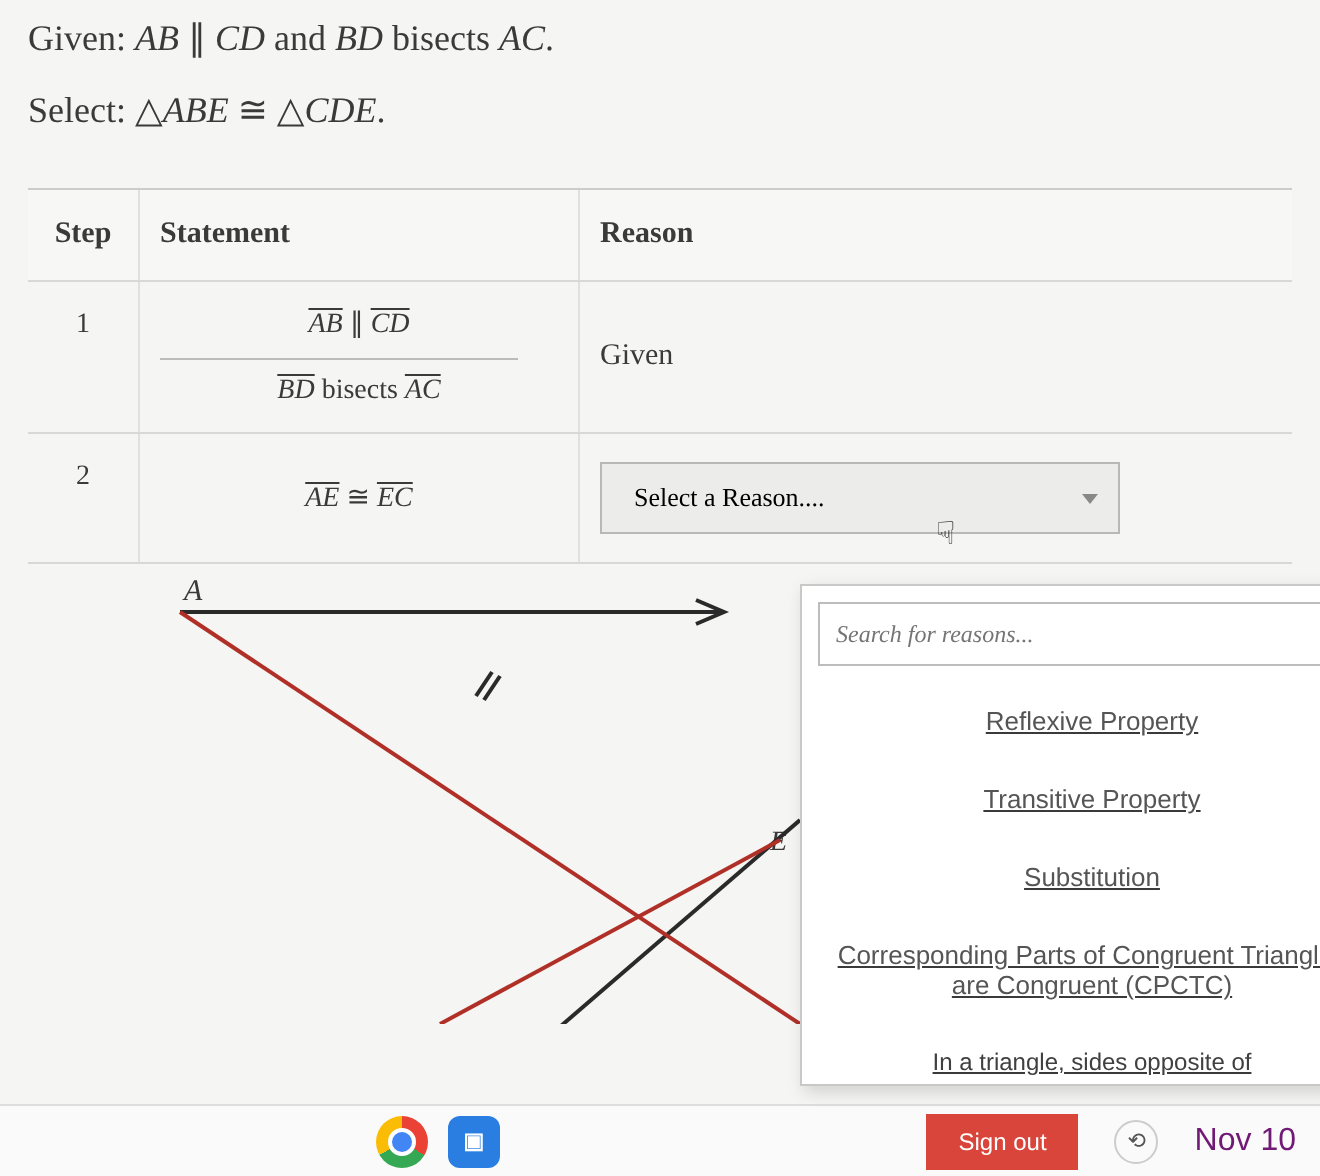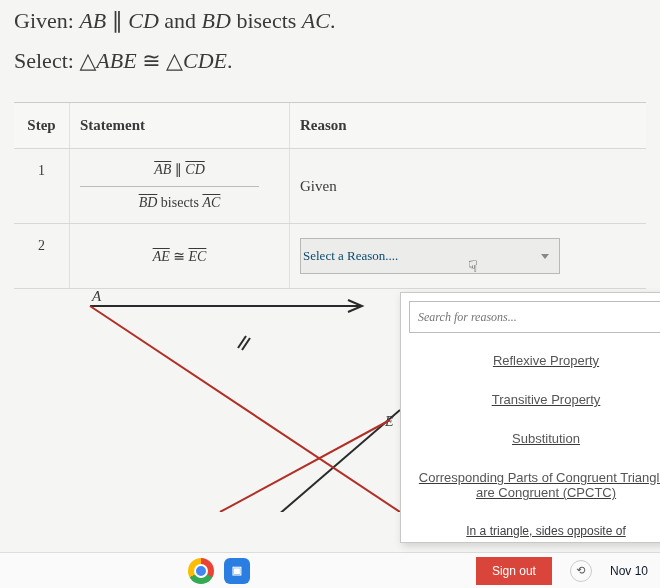--- a/index.html
+++ b/index.html
@@ -6,38 +6,38 @@
 body {
   font-family: Georgia, 'Times New Roman', serif;
   background: #f5f5f3;
   width: 660px;
   height: 588px;
   overflow: hidden;
   position: relative;
   color: #3a3a3a;
 }
 .content { padding: 8px 14px 0 14px; }
-.given, .prove { font-size: 22px; margin-bottom: 14px; }
+.given, .prove { font-size: 18px; margin-bottom: 14px; }
 .mi { font-style: italic; }
 .overline { text-decoration: overline; text-decoration-thickness: 1px; }
 .table-wrap { margin-top: 28px; border-top: 1px solid #ccc; }
 .row { display: flex; border-bottom: 1px solid #d8d8d6; align-items: stretch; }
 .row.header { font-weight: bold; background: #f7f7f5; }
 .col-step { width: 56px; padding: 14px 8px; text-align: center; font-size: 14px; border-right: 1px solid #e0e0de; }
 .col-stmt { width: 220px; padding: 12px 10px; text-align: center; font-size: 15px; border-right: 1px solid #e0e0de; display:flex; flex-direction:column; justify-content:center; gap:4px;}
 .col-reason { flex: 1; padding: 14px 10px; font-size: 15px; display:flex; align-items:center; }
 .row.header .col-step, .row.header .col-stmt, .row.header .col-reason { font-size: 15px; text-align:left; padding:14px 10px;}
 .row.header .col-step { text-align:center; }
 .row.header .col-stmt { text-align:left; align-items:flex-start;}
 .stmt-line { font-size: 14px; }
 .stmt-divider { border-top:1px solid #bbb; width:90%; margin:4px 0;}
 .reason-select {
   width: 260px; height: 36px; border: 1px solid #b8b8b6;
-  background: #ececea; font-family: inherit; color:#0c4a6e;
-  padding: 0 28px 0 2px; font-size: 13px; position: relative;
+  background: #ececea; font-family: inherit; color:#000000;
+  padding: 0 28px 0 16px; font-size: 13px; position: relative;
   display:flex; align-items:center; cursor:pointer;
 }
 .reason-select::after {
   content:""; position:absolute; right:10px; top:15px;
   border-left:4px solid transparent; border-right:4px solid transparent;
   border-top:5px solid #888;
 }
 .cursor { position:absolute; left:468px; top:257px; font-size:16px; color:#333; z-index:50; pointer-events:none;}
 .diagram {
   position: absolute; left: 70px; top: 292px; width: 330px; height: 220px;
@@ -68,21 +68,21 @@
 .tb-left { flex:1; display:flex; align-items:center; gap:10px; padding-left:180px;}
 .tb-icon { width:26px; height:26px; border-radius:50%; display:flex; align-items:center; justify-content:center; font-size:14px;}
 .chrome { background: conic-gradient(#ea4335 0 120deg,#34a853 120deg 240deg,#fbbc05 240deg 360deg); position:relative;}
 .chrome::after{content:""; width:10px;height:10px;background:#4285f4;border:2px solid #fff;border-radius:50%;position:absolute;}
 .app2 { background:#2a7de1; color:#fff; border-radius:6px; font-size:11px; font-weight:bold;}
 .signout {
   background:#d9453a; color:#fff; border:none; padding:7px 16px;
   font-size:12px; font-family:Arial,sans-serif; cursor:pointer; margin-right:10px;
 }
 .tb-restore { width:22px;height:22px; border:1px solid #ccc; border-radius:50%; display:flex;align-items:center;justify-content:center; margin-right:10px; font-size:11px; color:#555;}
-.tb-date { font-size:12px; color:#0f172a; font-family:Arial,sans-serif; padding-right:4px;}
+.tb-date { font-size:16px; color:#701a75; font-family:Arial,sans-serif; padding-right:4px;}
 </style>
 </head>
 <body>
 
 <div class="content">
   <div class="given">
     <span>Given:</span>
     <span class="mi">AB</span> ∥ <span class="mi">CD</span>
     <span>and</span>
     <span class="mi">BD</span> bisects <span class="mi">AC</span>.

